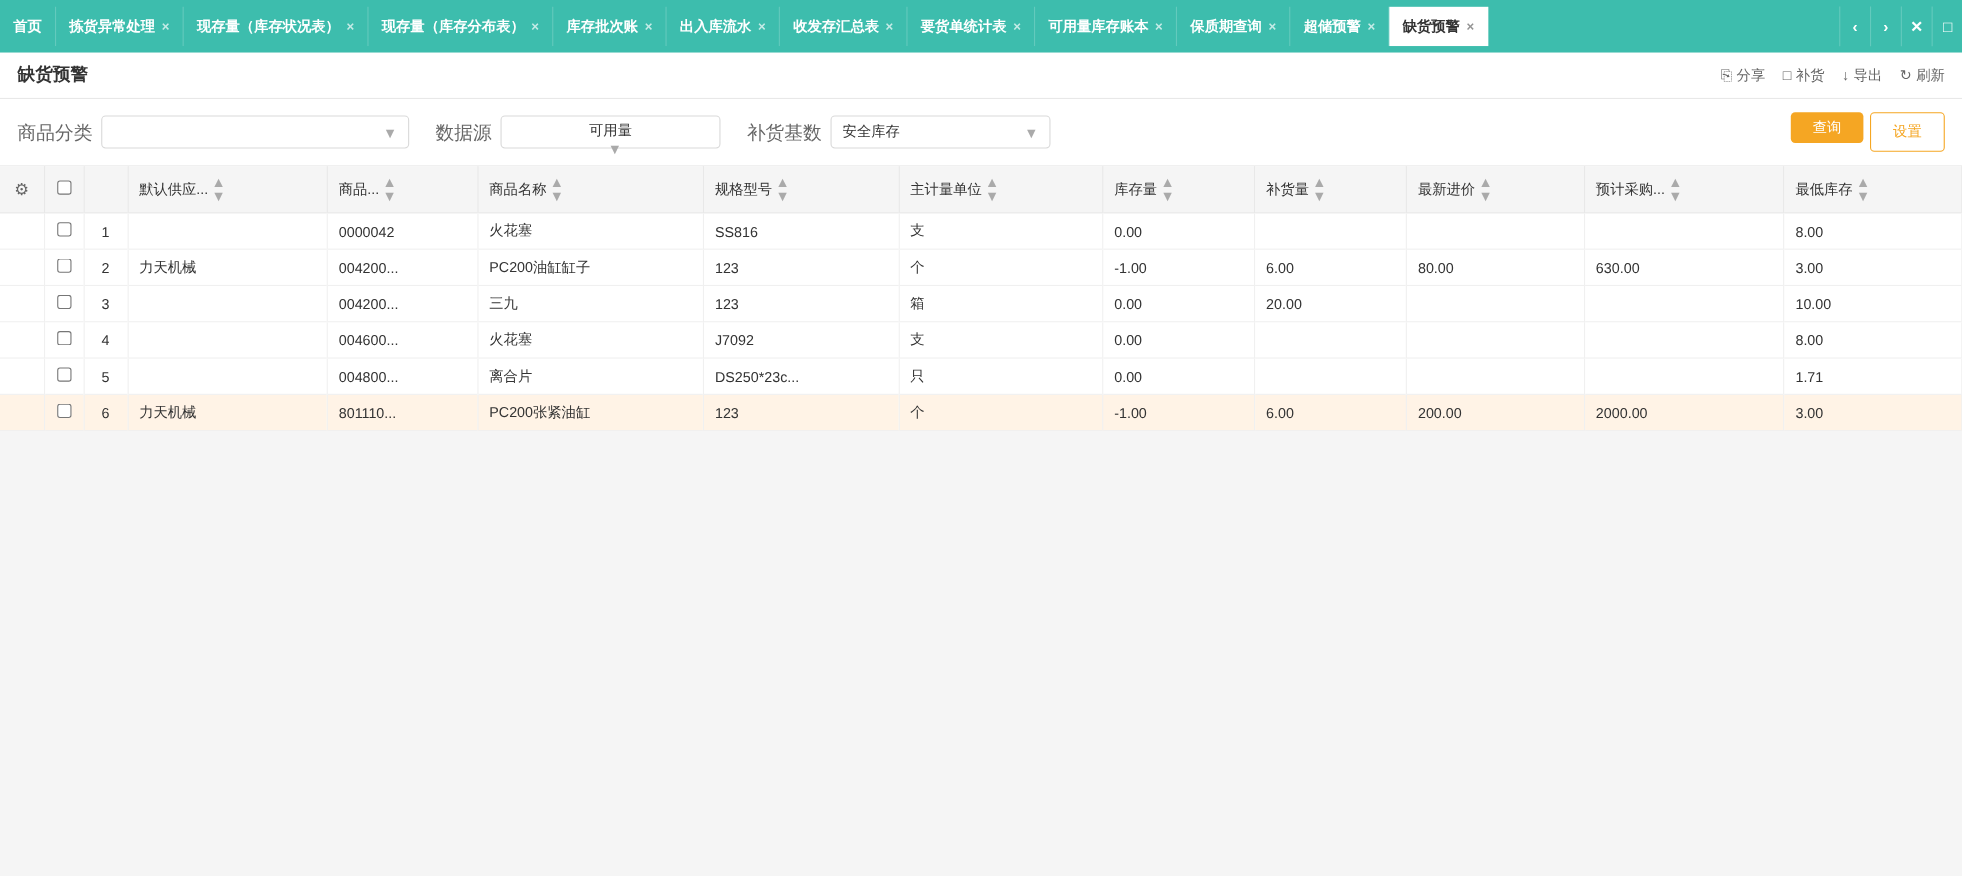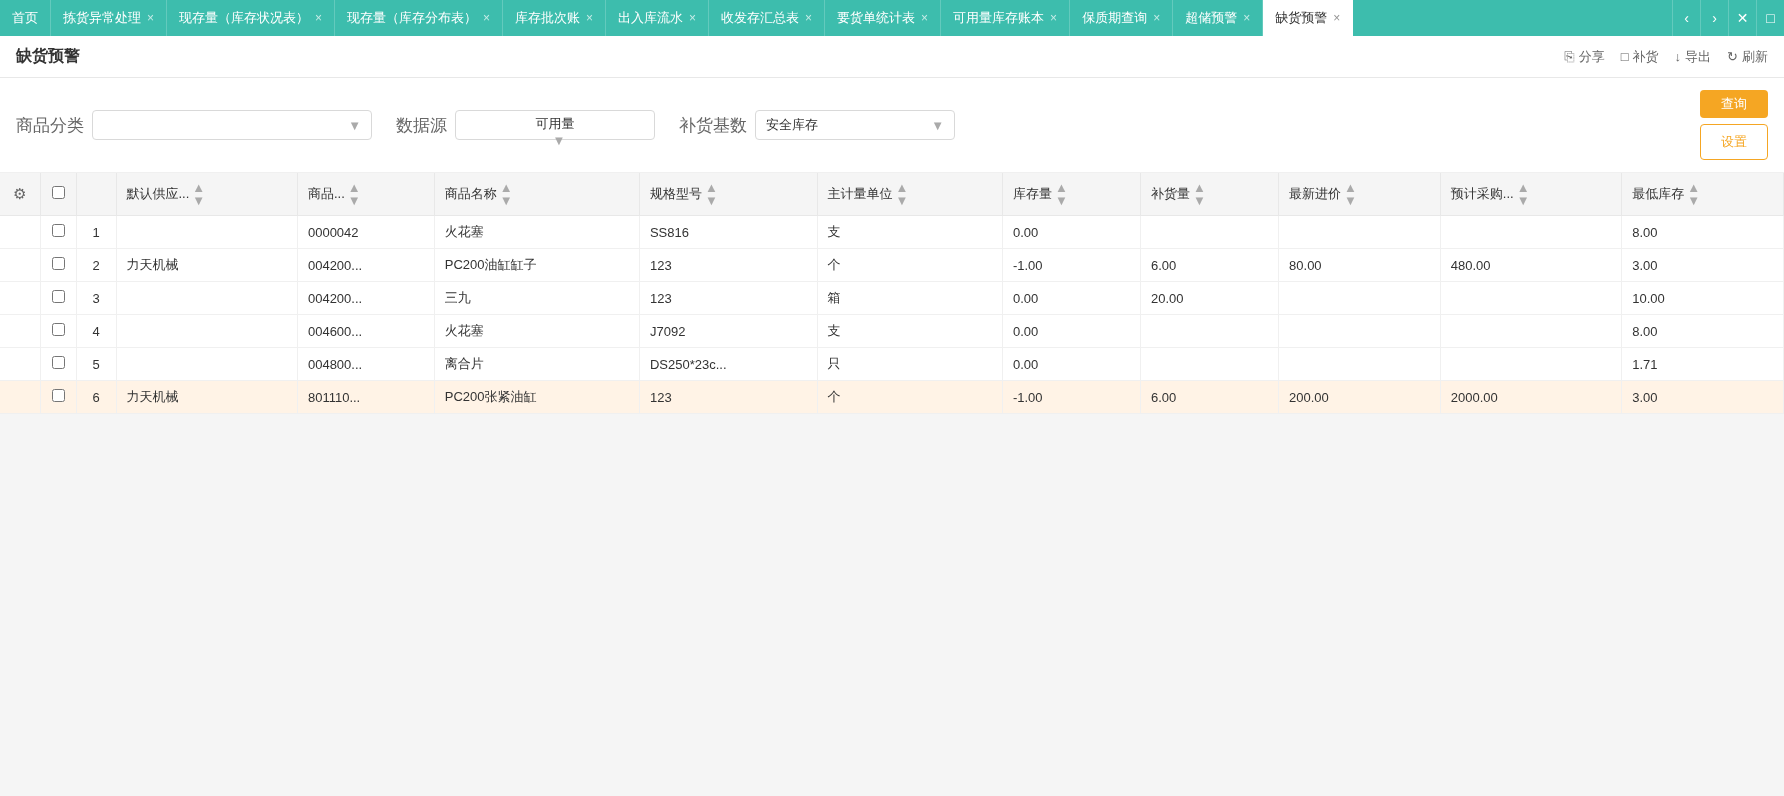--- a/index.html
+++ b/index.html
@@ -3,22 +3,23 @@
   <meta charset="utf-8">
   <style>
     * { box-sizing: border-box; margin: 0; padding: 0; font-family: 'Microsoft YaHei', Arial, sans-serif; font-size: 13px; }
     body { background: #f5f5f5; overflow: hidden; }
 
     
     .tab-bar {
       display: flex;
       align-items: center;
       background: #3dbdad;
-      height: 36px;
+      height: 48px;
       overflow: hidden;
+      font-weight: bold;
     }
     .tab-item {
       display: flex;
       align-items: center;
       padding: 0 12px;
       height: 36px;
       color: #fff;
       cursor: pointer;
       white-space: nowrap;
       font-size: 13px;
@@ -122,21 +123,21 @@
       justify-content: space-between;
       height: 30px;
     }
     .filter-select .arrow {
       color: #aaa;
       margin-left: 8px;
     }
     .filter-actions {
       margin-left: auto;
       display: flex;
-      flex-direction: column;
+      flex-direction: row;
       gap: 6px;
     }
     .btn-query {
       background: #f5a623;
       color: #fff;
       border: none;
       border-radius: 4px;
       padding: 5px 20px;
       cursor: pointer;
       font-size: 13px;
@@ -453,21 +454,21 @@
     </td>
     <td class="col-num">2</td>
     <td>力天机械</td>
     <td>004200...</td>
     <td>PC200油缸缸子</td>
     <td>123</td>
     <td>个</td>
     <td>-1.00</td>
     <td>6.00</td>
     <td>80.00</td>
-    <td>480.00</td>
+    <td>630.00</td>
     <td>3.00</td>
   </tr>
           <tr>
     <td class="col-settings"></td>
     <td class="col-checkbox">
       <input type="checkbox" style="">
     </td>
     <td class="col-num">3</td>
     <td></td>
     <td>004200...</td>

